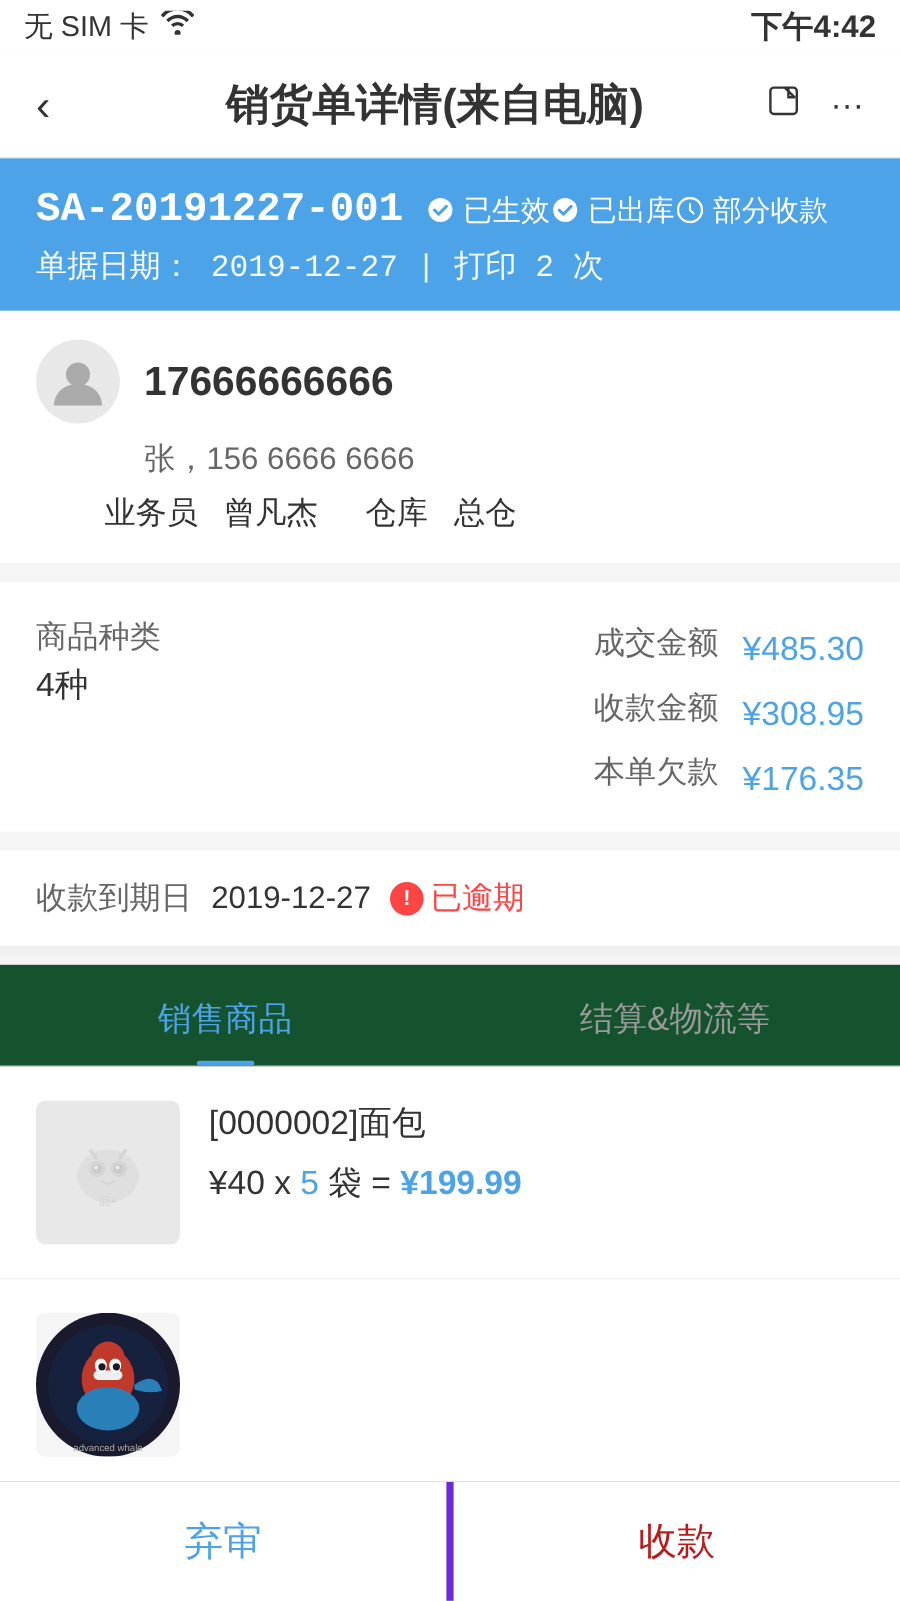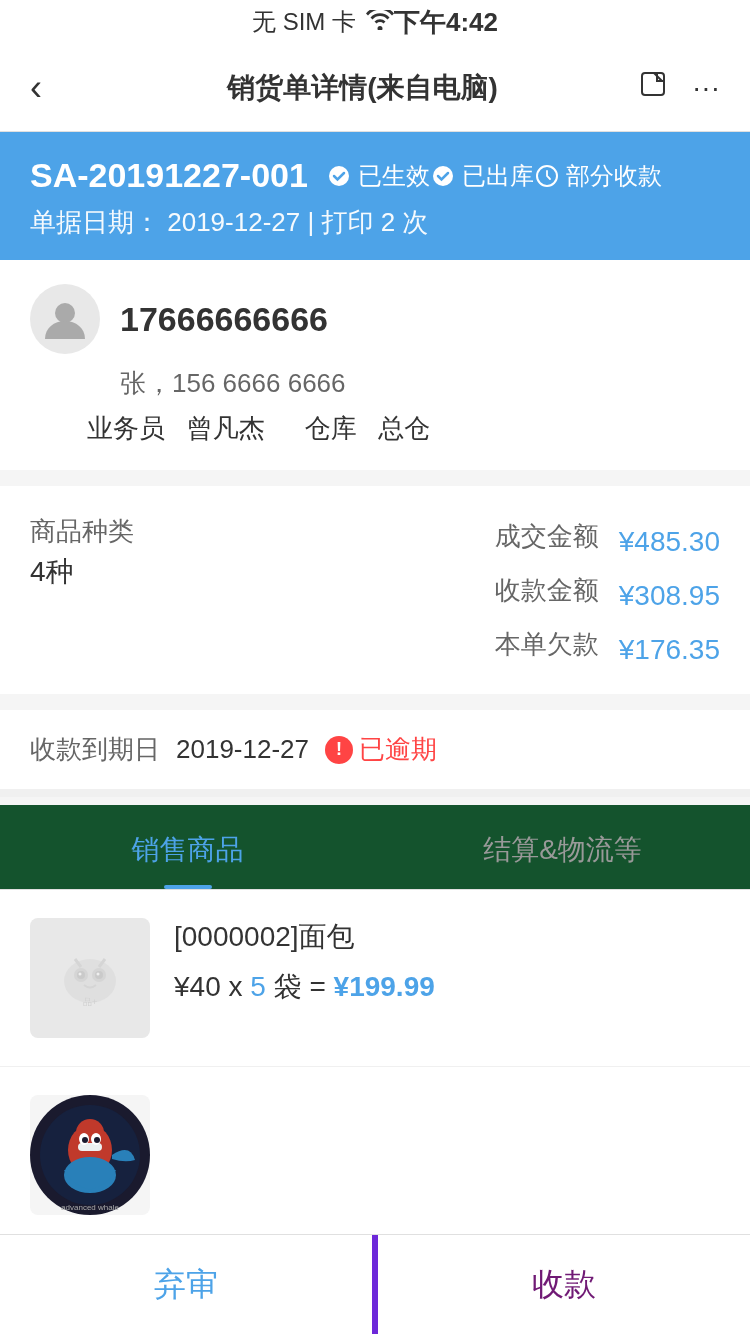--- a/index.html
+++ b/index.html
@@ -12,21 +12,21 @@
       font-size: 28px;
       color: #333;
     }
 
     
     .status-bar {
       background: #fff;
       height: 44px;
       display: flex;
       align-items: center;
-      justify-content: center;
+      justify-content: space-between;
       padding: 0 20px;
       font-size: 24px;
       font-weight: 500;
     }
     .status-left { display: flex; align-items: center; gap: 10px; }
     .status-center { font-size: 26px; font-weight: 600; }
     .status-right { display: flex; align-items: center; gap: 8px; font-size: 22px; }
     .battery {
       display: inline-flex; align-items: center;
       border: 2px solid #333; border-radius: 4px;
@@ -51,21 +51,21 @@
     .nav-bar {
       background: #fff;
       height: 88px;
       display: flex;
       align-items: center;
       justify-content: space-between;
       padding: 0 30px;
       border-bottom: 1px solid #e0e0e0;
     }
     .nav-title {
-      font-size: 28px;
+      font-size: 36px;
       font-weight: 600;
       color: #333;
       margin-left: 45px;
     }
     .nav-icons { display: flex; align-items: center; gap: 24px; }
     .nav-back {
       font-size: 36px;
       color: #333;
       cursor: pointer;
     }
@@ -73,20 +73,21 @@
       font-size: 28px;
       color: #333;
       cursor: pointer;
     }
 
     
     .order-header {
       background: #4da3e8;
       padding: 24px 30px 20px;
       color: #fff;
+      font-family: Liberation Mono, monospace;
     }
     .order-id-row {
       display: flex;
       align-items: center;
       gap: 20px;
       margin-bottom: 10px;
     }
     .order-id {
       font-size: 34px;
       font-weight: 700;
@@ -298,21 +299,21 @@
     .bottom-btn {
       flex: 1;
       display: flex;
       align-items: center;
       justify-content: center;
       font-size: 32px;
       font-weight: 500;
       cursor: pointer;
     }
     .bottom-btn.abandon { color: #4da3e8; border-right: 6px solid #6d28d9; }
-    .bottom-btn.collect { color: #701a75; text-align: center; }
+    .bottom-btn.collect { color: #b91c1c; text-align: center; }
 
     
     .owl-placeholder {
       width: 100%; height: 100%;
       background: #e8e8e8;
       display: flex; align-items: center; justify-content: center;
     }
     .owl-placeholder svg { opacity: 0.3; }
   </style>
 </head>

